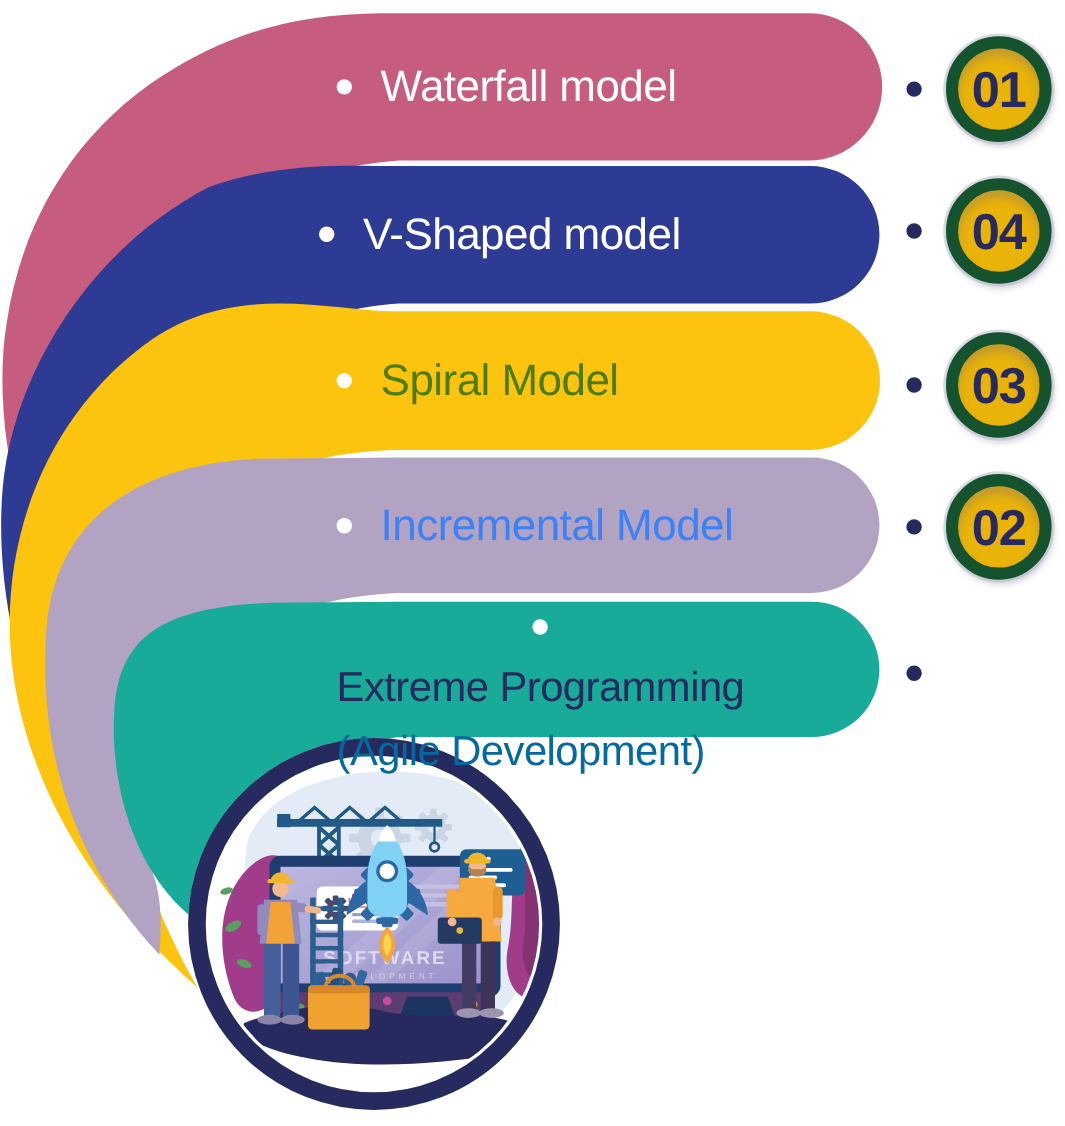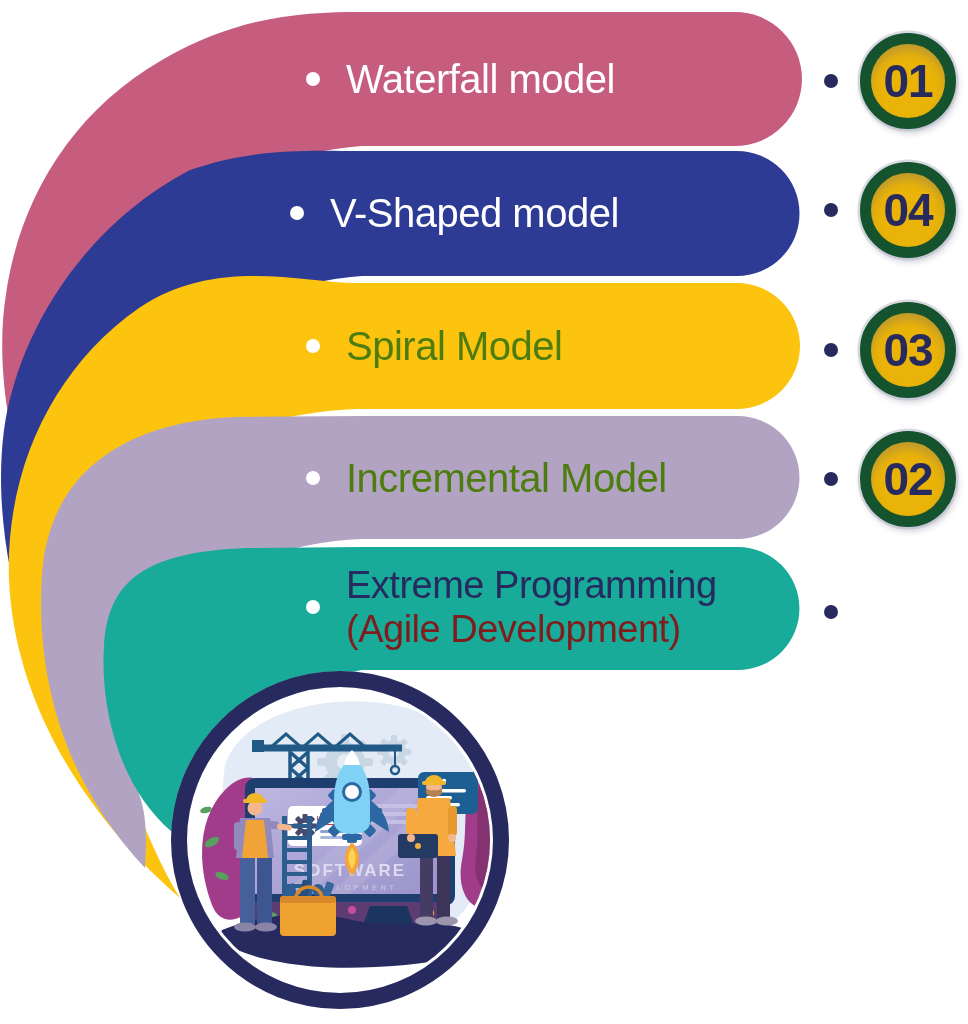--- a/index.html
+++ b/index.html
@@ -235,27 +235,27 @@
   <div class="band-label" style="left:290px;top:191px;">
     <span class="bullet"></span>
     <span class="txt" style="color: rgb(255, 255, 255);">V-Shaped model</span>
   </div>
   <div class="band-label" style="left:306px;top:324px;">
     <span class="bullet"></span>
     <span class="txt" style="color: #4d7c0f;">Spiral Model</span>
   </div>
   <div class="band-label" style="left:306px;top:456px;">
     <span class="bullet"></span>
-    <span class="txt" style="color: #4d7c0f;">Incremental Model</span>
-  </div>
-  <div class="band-label" style="left:306px;top:563px;">
+    <span class="txt" style="color: #3b82f6;">Incremental Model</span>
+  </div>
+  <div class="band-label" style="left:306px;top:563px;flex-direction:column;">
     <span class="bullet"></span>
     <span class="lines">
       <span class="txt" style="color: rgb(39, 42, 94);">Extreme Programming</span>
-      <span class="txt" style="color: #7f1d1d;">(Agile Development)</span>
+      <span class="txt" style="color: #0369a1; margin-top: 14px;">(Agile Development)</span>
     </span>
   </div>
 
   <span class="dot" style="left:824px;top:74px;"></span>
   <span class="dot" style="left:824px;top:203px;"></span>
   <span class="dot" style="left:824px;top:343px;"></span>
   <span class="dot" style="left:824px;top:472px;"></span>
   <span class="dot" style="left:824px;top:605px;"></span>
 
   <div class="badge" style="left:860px;top:33px;">

